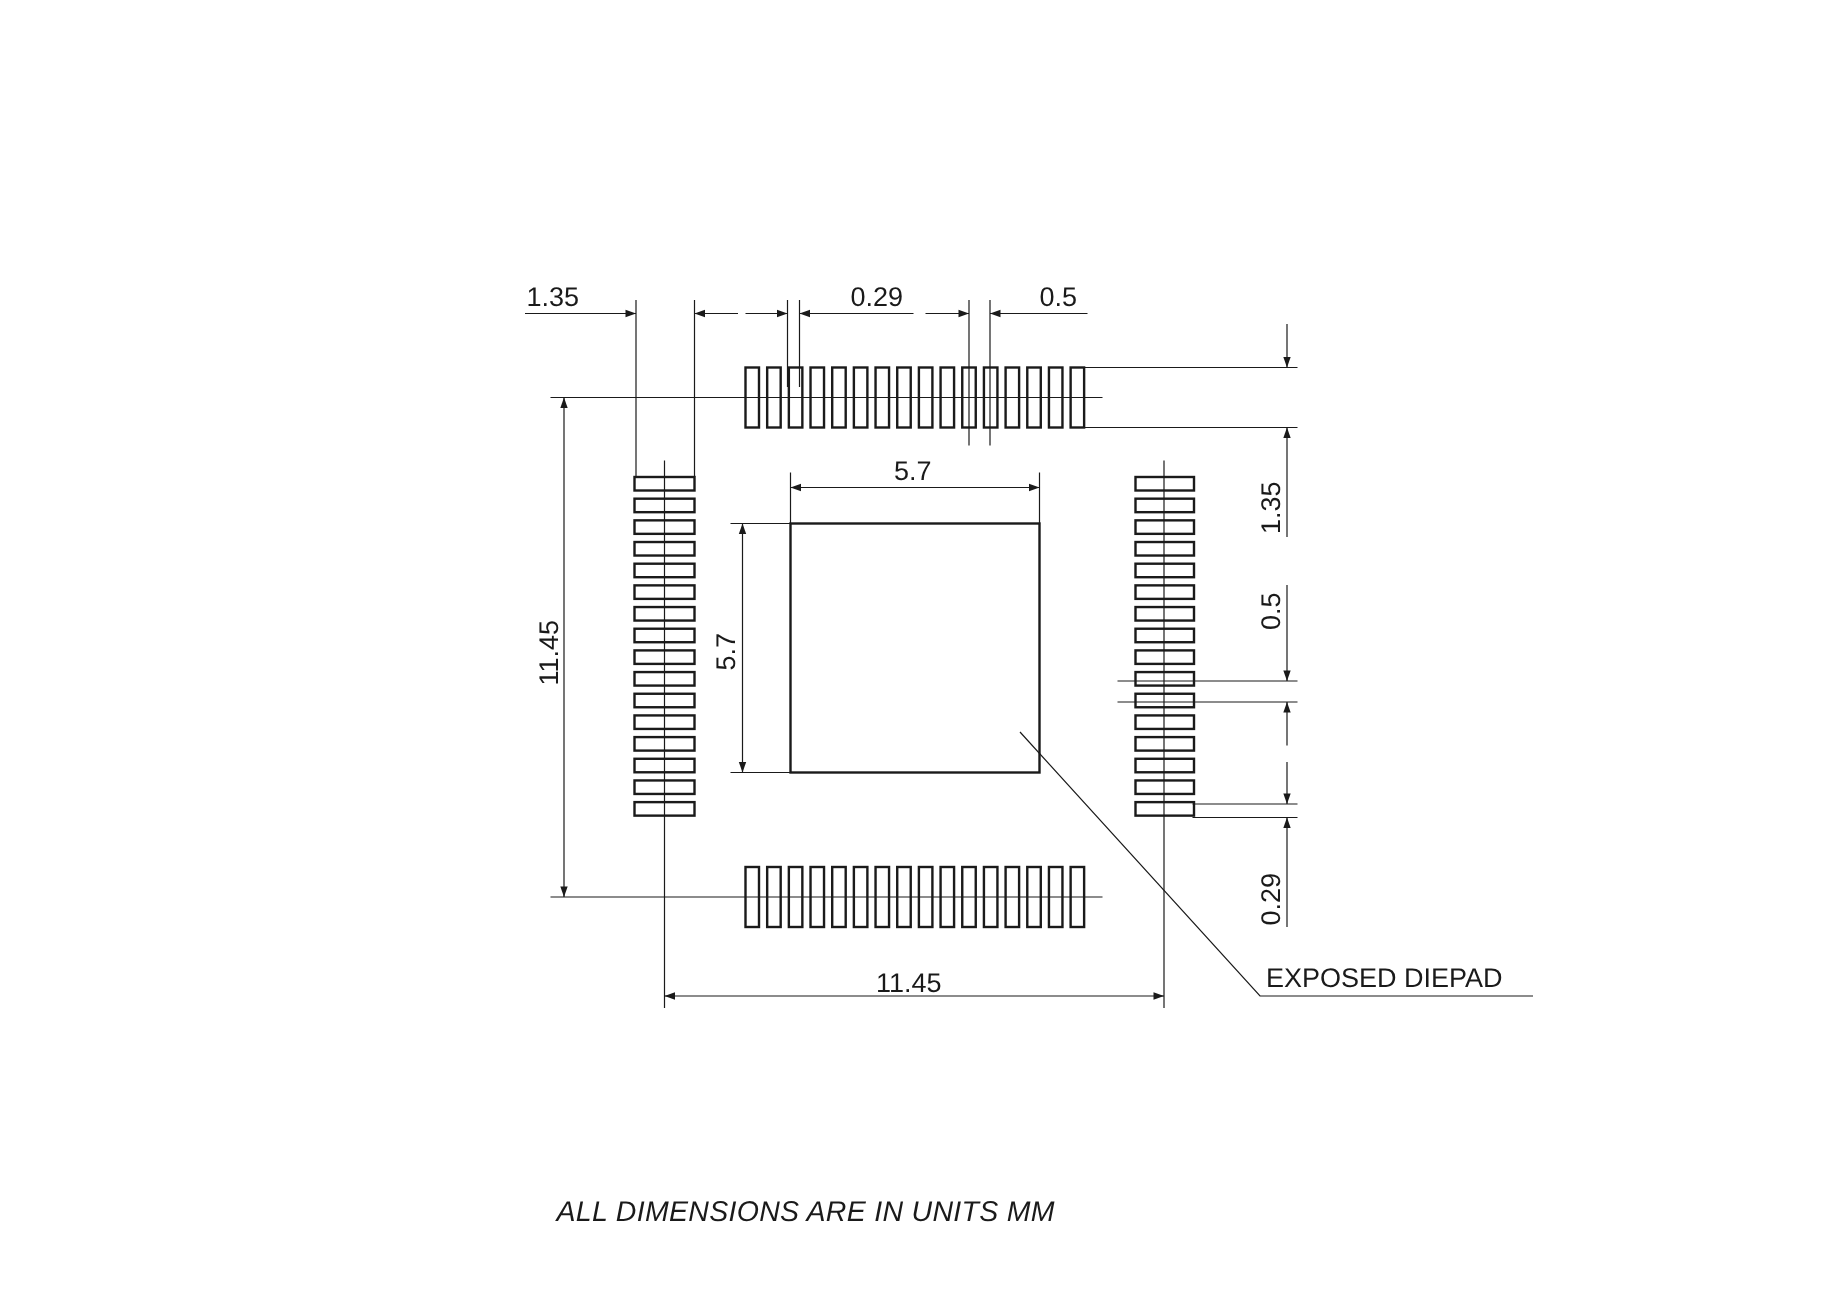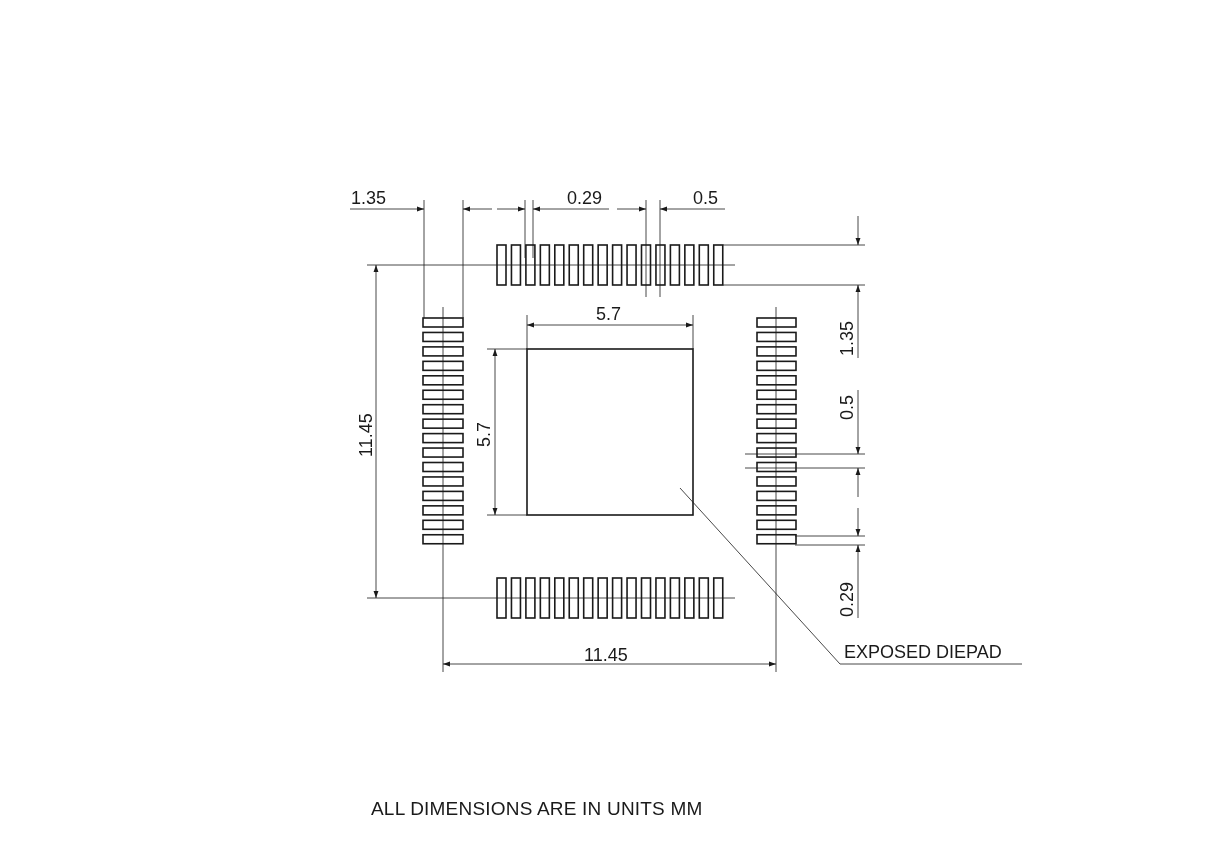--- a/index.html
+++ b/index.html
@@ -1,19 +1,19 @@
 <!DOCTYPE html>
 <html><head>
 <meta charset="utf-8">
 <style>
   html, body { margin:0; padding:0; background:#ffffff; }
   body { width:1220px; height:862px; position:relative; overflow:hidden; font-family:"Liberation Sans", sans-serif; }
   svg { position:absolute; left:0; top:0; }
   .txt { font-family:"Liberation Sans", sans-serif; font-size:18px; fill:#1a1a1a; }
-  .note { position:absolute; left:371px; top:798px; font-size:19px; color:#1a1a1a; letter-spacing:0.2px; }
+  .note { position:absolute; left:371px; top:798px; font-size:19px; color:#1a1a1a; letter-spacing:0.2px;font-style:italic; }
 </style>
 </head>
 <body>
 
 <svg width="1220" height="862" viewBox="0 0 1220 862">
   <defs>
     <marker id="arr" viewBox="0 0 10 10" refX="10" refY="5" markerWidth="10" markerHeight="7" orient="auto-start-reverse" markerUnits="userSpaceOnUse">
       <path d="M0,1.5 L10,5 L0,8.5 z" fill="#1a1a1a"></path>
     </marker>
   </defs>

